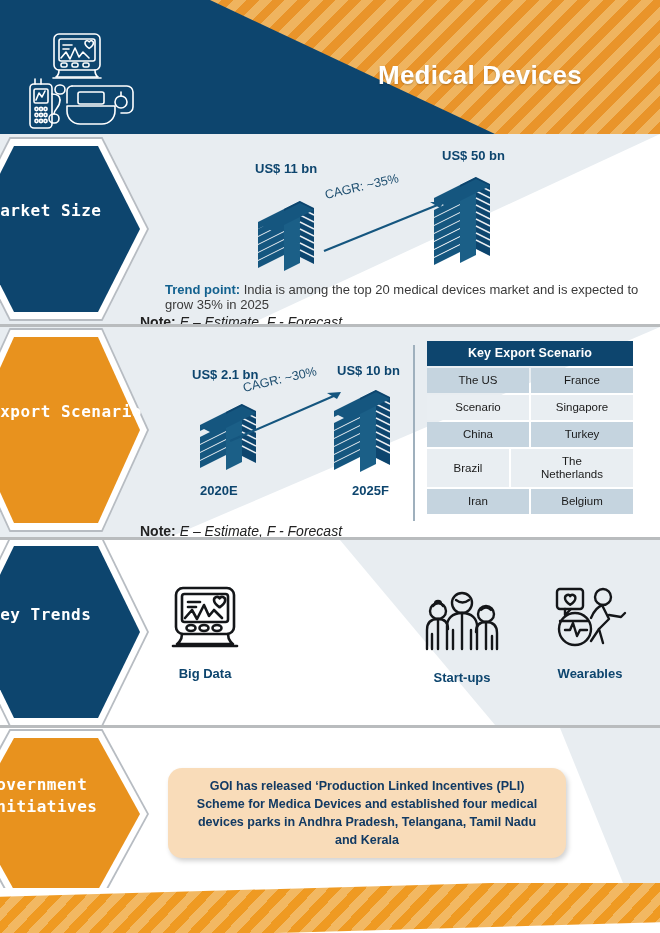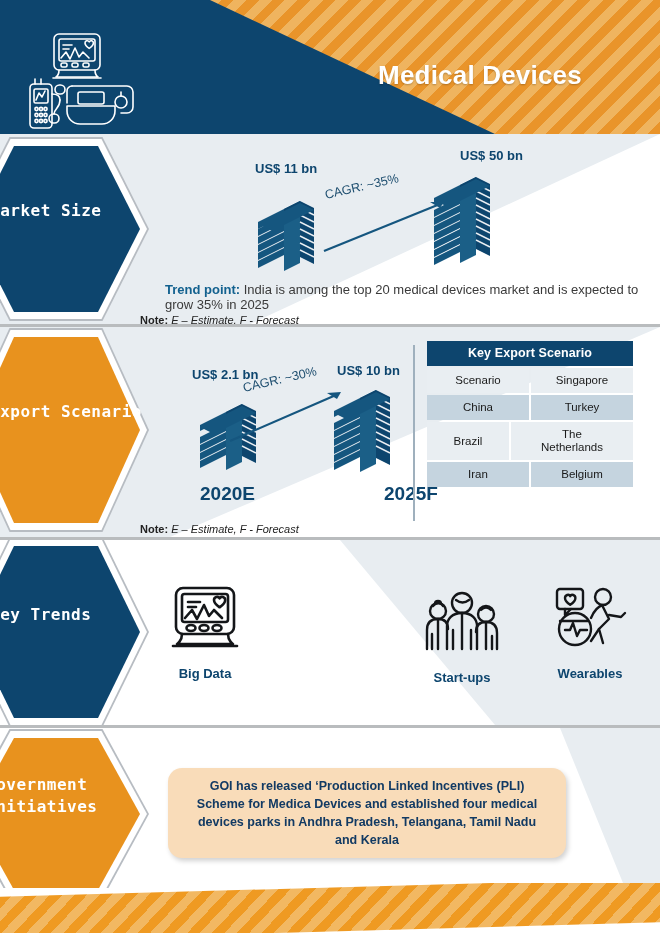--- a/index.html
+++ b/index.html
@@ -80,40 +80,40 @@
   .stack { position:absolute; }
   .stack svg { display:block; }
 
   .val-label {
     position:absolute;
     color:#0d456e; font-weight:bold; font-size:13px;
     white-space:nowrap;
   }
   .yr-label {
     position:absolute;
-    color:#0d456e; font-weight:bold; font-size:19px;
+    color:#0d456e; font-weight:bold; font-size:13px;
     white-space:nowrap;
   }
   .cagr {
     position:absolute;
     color:#1f4f70; font-size:12.5px; font-weight:normal;
     white-space:nowrap;
     transform:rotate(-13deg);
     transform-origin:left center;
   }
   .arrow { position:absolute; }
 
   .trend {
     position:absolute;
     font-size:13px; line-height:15px; color:#3a3a3a;
   }
   .trend b { color:#12618f; }
   .note {
     position:absolute;
-    font-size:11px; color:#222;
+    font-size:14px; color:#222;
   }
   .note b { font-weight:bold; }
   .note i { font-style:italic; }
 
   
   .tbl { position:absolute; width:206px; }
   .tbl-head {
     background:#0d456e; color:#fff; font-weight:bold; font-size:12.5px;
     text-align:center; padding:5px 0 6px; letter-spacing:.1px;
   }
@@ -245,21 +245,21 @@
         <path d="M2 35 l26 -13 l16 -8 l14 7 l-16 8 l-26 13 z" fill="#15567f"></path>
       </svg>
     </div>
 
     <div class="cagr" style="left:325px; top:54px;">CAGR: ~35%</div>
     <svg class="arrow" style="left:322px; top:62px;" width="130" height="60" viewBox="0 0 130 60">
       <line x1="2" y1="55" x2="118" y2="8" stroke="#15567f" stroke-width="2.2"></line>
       <path d="M122 6 l-14 0 l10 6 z" fill="#15567f"></path>
     </svg>
 
-    <div class="val-label" style="left:460px; top:14px;">US$ 50 bn</div>
+    <div class="val-label" style="left:442px; top:14px;">US$ 50 bn</div>
     <div class="stack" style="left:432px; top:42px;">
       <svg width="66" height="96" viewBox="0 0 66 96" fill="#15567f">
         <path d="M2 34 l26 -13 l0 7 l-26 13 z M2 42 l26 -13 l0 7 l-26 13 z M2 50 l26 -13 l0 7 l-26 13 z
                  M2 58 l26 -13 l0 7 l-26 13 z M2 66 l26 -13 l0 7 l-26 13 z M2 74 l26 -13 l0 7 l-26 13 z
                  M2 82 l26 -13 l0 7 l-26 13 z"></path>
         <path d="M2 28 l26 -13 l0 -6 l-26 13 z"></path>
         <path d="M28 9 l16 -8 l0 78 l-16 8 z" fill="#1b5f87"></path>
         <path d="M28 9 l16 -8 l0 8 l-16 8 z" fill="#0d456e"></path>
         <path d="M44 1 l14 7 l0 72 l-14 -7 z" fill="#0d456e"></path>
         <path d="M44 8 l14 7 M44 15 l14 7 M44 22 l14 7 M44 29 l14 7 M44 36 l14 7 M44 43 l14 7
@@ -317,30 +317,34 @@
                  M2 58 l26 -13 l0 7 l-26 13 z M2 66 l26 -13 l0 7 l-26 13 z M2 74 l26 -13 l0 7 l-26 13 z"></path>
         <path d="M2 28 l26 -13 l0 -6 l-26 13 z"></path>
         <path d="M28 9 l16 -8 l0 74 l-16 8 z" fill="#1b5f87"></path>
         <path d="M28 9 l16 -8 l0 8 l-16 8 z" fill="#0d456e"></path>
         <path d="M44 1 l14 7 l0 68 l-14 -7 z" fill="#0d456e"></path>
         <path d="M44 8 l14 7 M44 15 l14 7 M44 22 l14 7 M44 29 l14 7 M44 36 l14 7 M44 43 l14 7
                  M44 50 l14 7 M44 57 l14 7" stroke="#e8edf1" stroke-width="1.4" fill="none"></path>
         <path d="M2 24 l26 -13 l16 -8 l14 7 l-16 8 l-26 13 z" fill="#15567f"></path>
       </svg>
     </div>
-    <div class="yr-label" style="left:352px; top:156px;margin-left:32px;">2025F</div>
+    <div class="yr-label" style="left:352px; top:156px;">2025F</div>
 
     <div class="note" style="left:140px; top:196px;">
       <b>Note:</b><i> E – Estimate, F - Forecast</i>
     </div>
 
     <div class="tbl-divider" style="left:413px; top:18px; height:176px;"></div>
 
     <div class="tbl" style="left:427px; top:14px;">
       <div class="tbl-head">Key Export Scenario</div>
+      <div class="tbl-row">
+        <div class="tbl-cell cell-a">The US</div>
+        <div class="tbl-cell cell-a">France</div>
+      </div>
       <div class="tbl-row">
         <div class="tbl-cell cell-b">Scenario</div>
         <div class="tbl-cell cell-b">Singapore</div>
       </div>
       <div class="tbl-row">
         <div class="tbl-cell cell-a">China</div>
         <div class="tbl-cell cell-a">Turkey</div>
       </div>
       <div class="tbl-row">
         <div class="tbl-cell cell-b" style="padding-top:13px;">Brazil</div>

